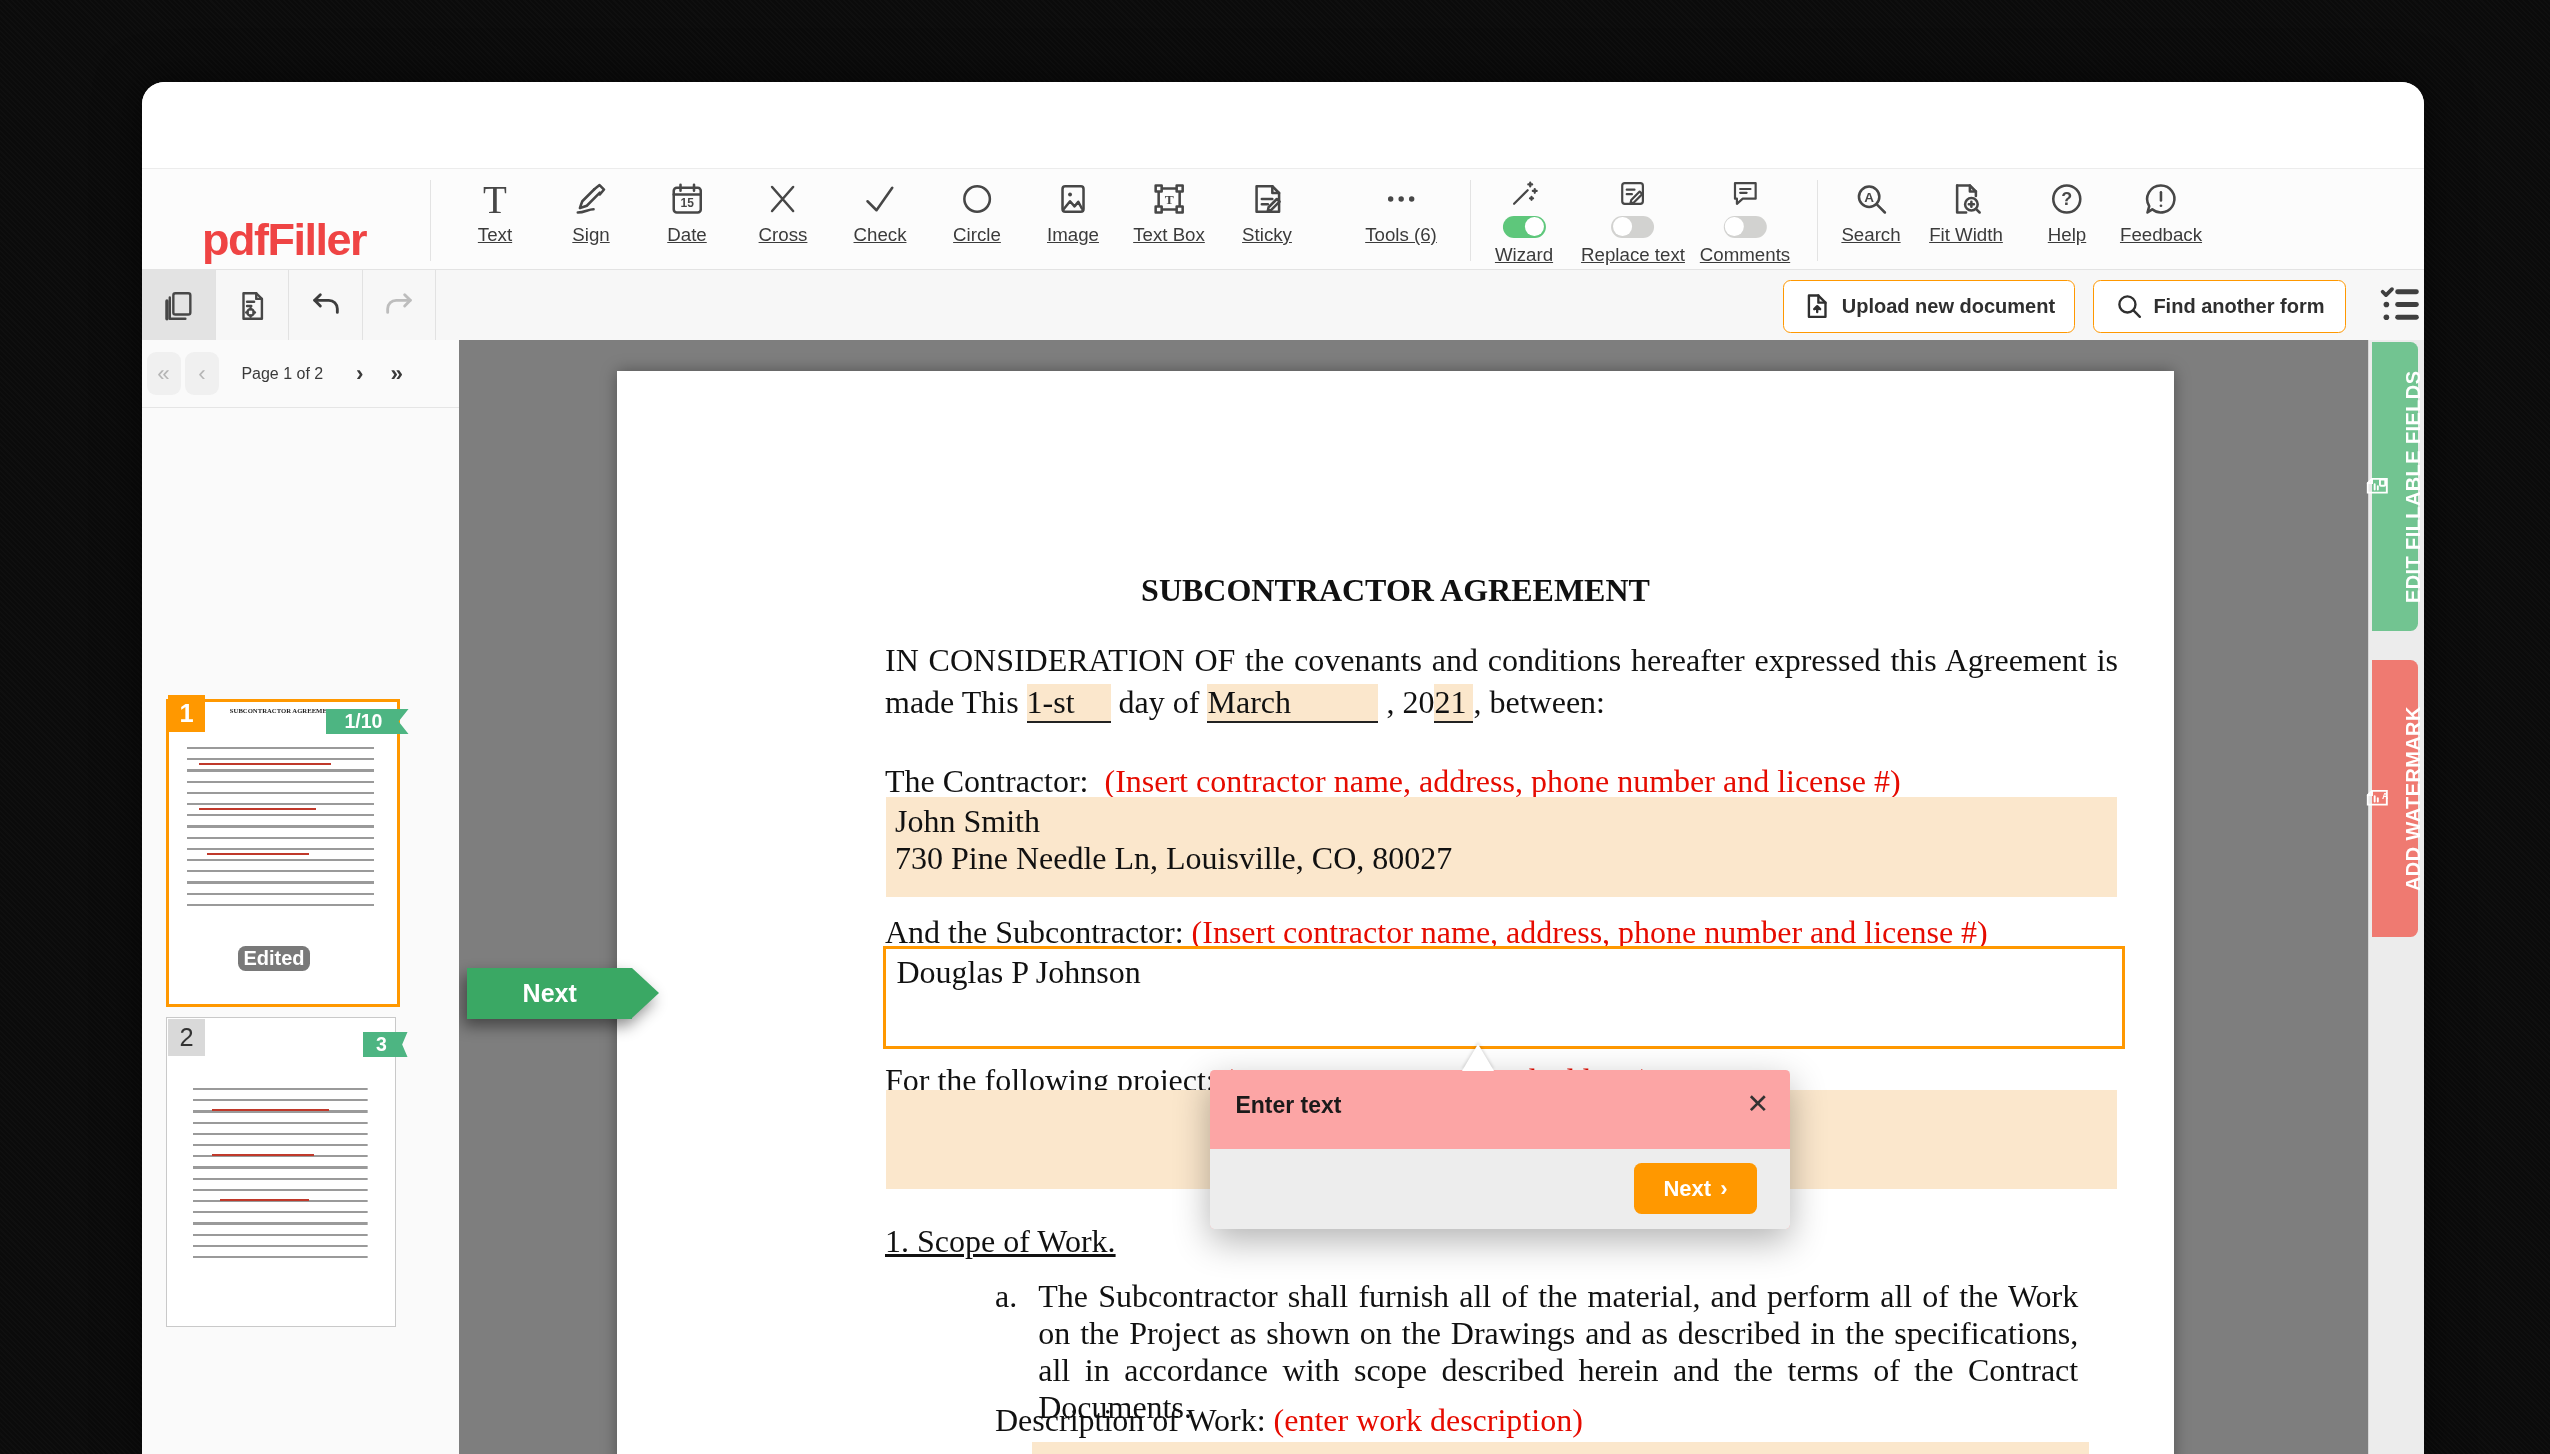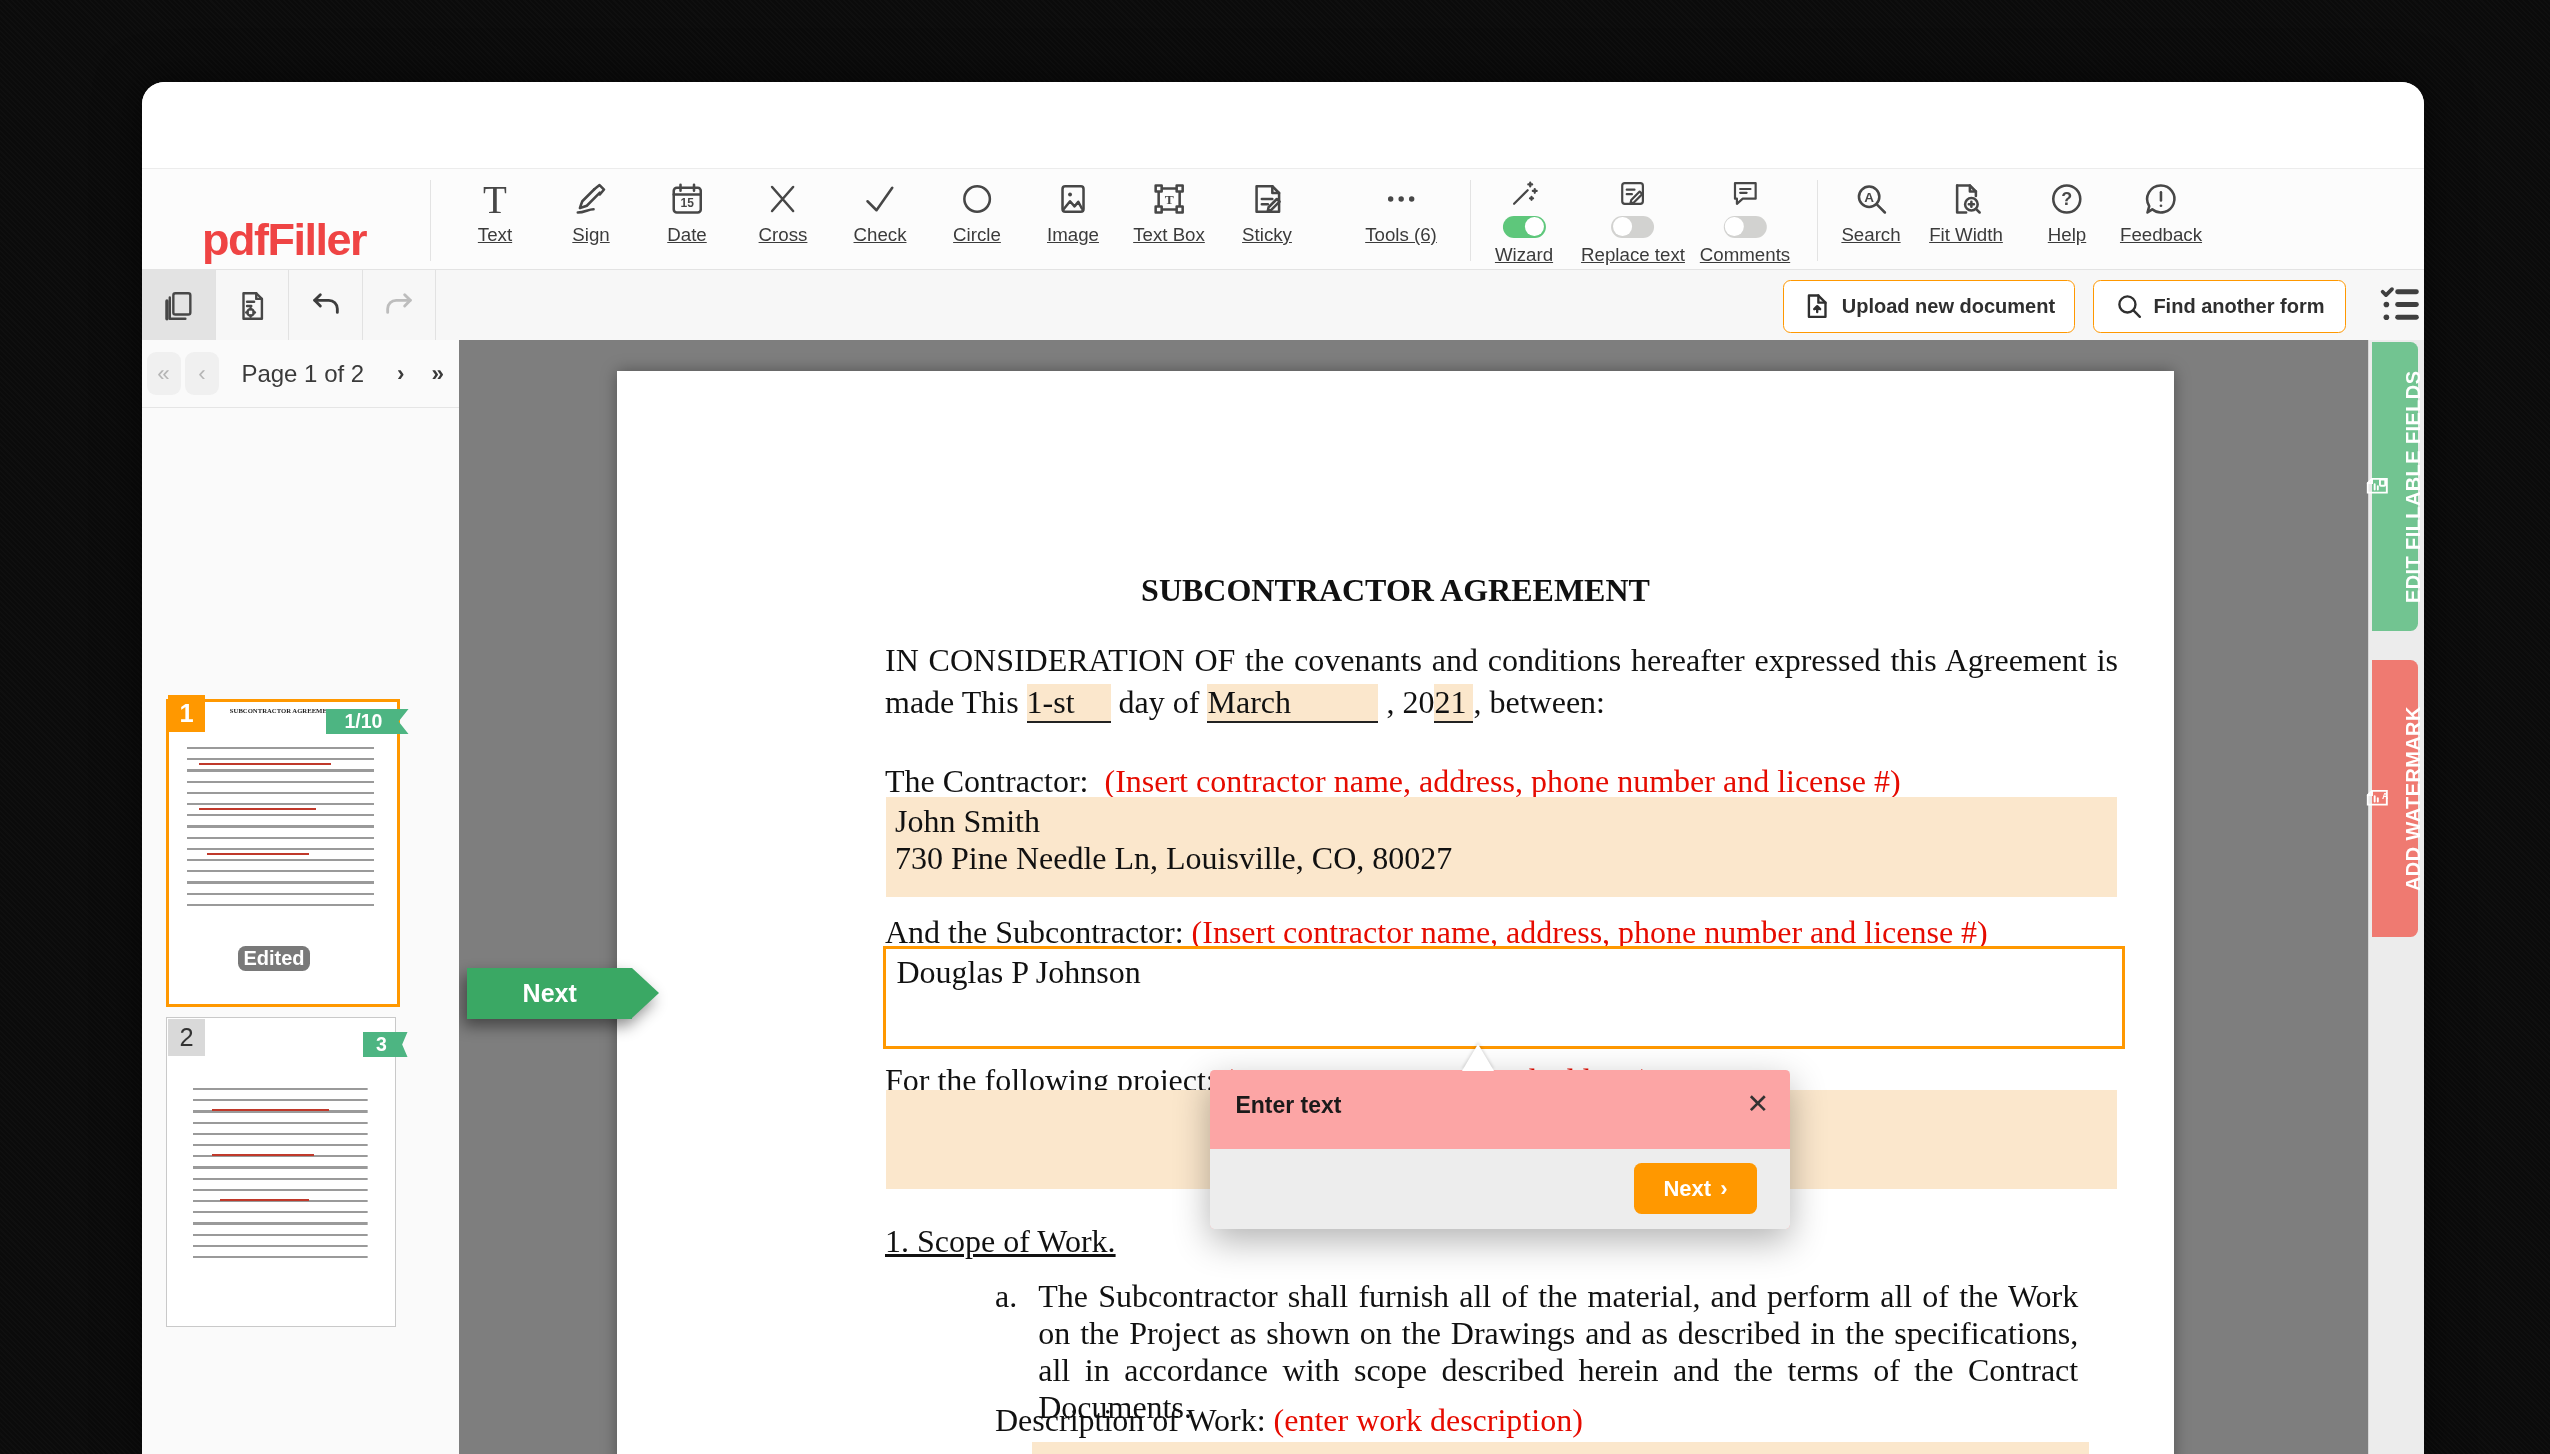--- a/index.html
+++ b/index.html
@@ -35,21 +35,21 @@
   .savedwrap{position:absolute;left:1272px;top:0;height:100%;display:flex;align-items:center;gap:13.5px;}
   .saved-txt{font-size:21px;color:#4a4a4a;}
   .obtn{position:absolute;top:9.7px;height:51px;border:1.5px solid #ff9800;border-radius:7.5px;background:#fff;
     display:flex;align-items:center;justify-content:center;gap:10.5px;font-size:20px;font-weight:700;color:#2f2f2f;cursor:pointer;}
   
   .sidebar{position:absolute;left:0;top:258px;width:317px;height:1114px;background:#fafafa;border-right:0.7px solid #ddd;}
   .pagerow{position:absolute;left:0;top:0;width:100%;height:67px;border-bottom:0.7px solid #e5e5e5;display:flex;align-items:center;}
   .pgbtn{width:34px;height:43px;border-radius:9px;display:flex;align-items:center;justify-content:center;font-size:22.4px;cursor:pointer;}
   .pgbtn.dis{background:#f0f0f0;color:#b5b5b5;}
   .pgbtn.en{color:#3a3a3a;font-weight:700;}
-  .pglabel{font-size:24px;color:#3a3a3a;margin:0 19.5px 0 22.4px;}
+  .pglabel{font-size:16px;color:#3a3a3a;margin:0 19.5px 0 22.4px;}
   .thumb{position:absolute;left:24px;width:228px;background:#fff;cursor:pointer;}
   .thumb.sel{border:3px solid #ff9800;}
   .thumb.plain{border:0.7px solid #c9c9c9;}
   .pageno{position:absolute;width:37px;height:37px;display:flex;align-items:center;justify-content:center;font-size:25.4px;z-index:3;}
   .pageno.orange{background:#ff9800;color:#fff;font-weight:700;}
   .pageno.gray{background:#d9d9d9;color:#333;}
   .ribbon{position:absolute;background:#4db582;color:#fff;font-weight:700;font-size:19.5px;display:flex;align-items:center;justify-content:center;z-index:3;
     clip-path:polygon(0 0,100% 0,88% 50%,100% 100%,0 100%);padding-right:7.5px;}
   .edited{position:absolute;background:rgba(110,110,110,.92);color:#fff;font-weight:700;font-size:20px;border-radius:7.5px;
     display:flex;align-items:center;justify-content:center;z-index:3;}

